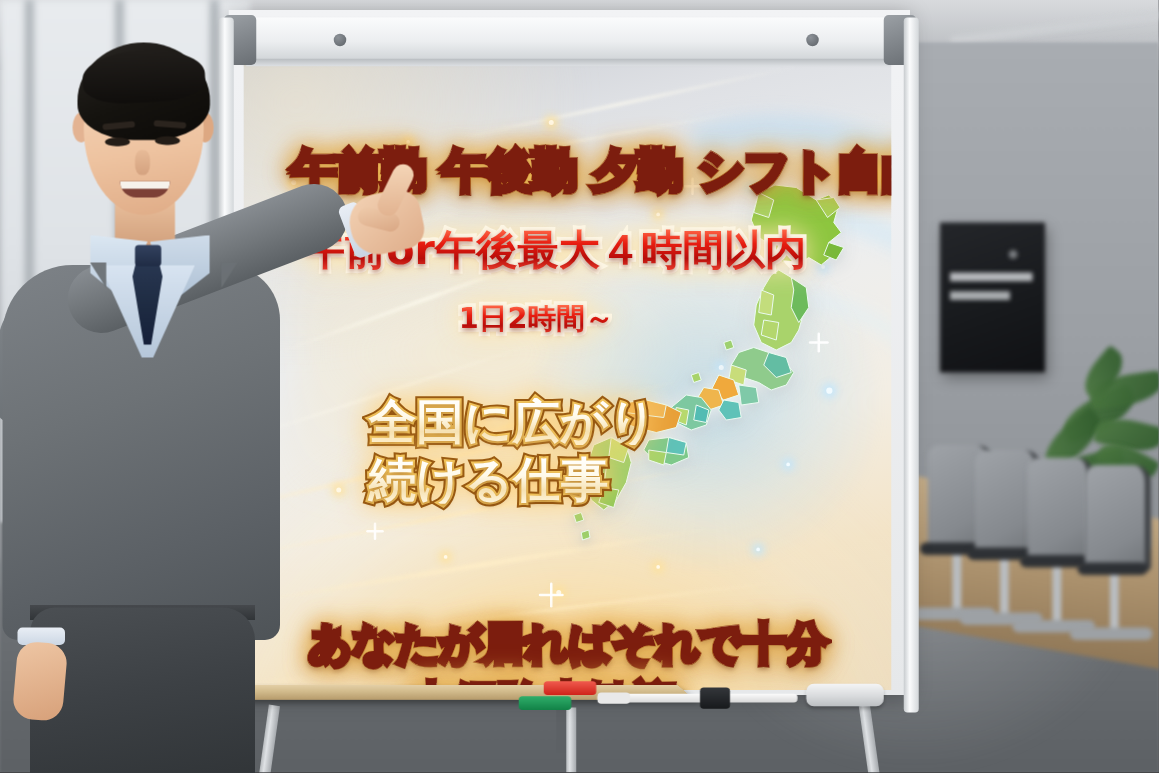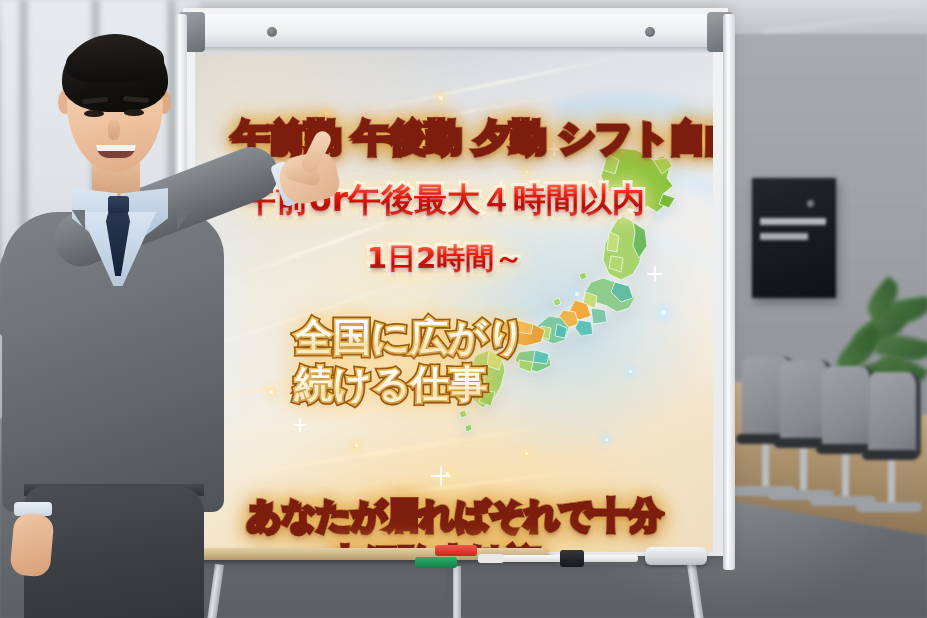--- a/index.html
+++ b/index.html
@@ -193,21 +193,21 @@
   }
   .cream-gold-u2{
     color:transparent;-webkit-text-stroke:3.2px #f3c55c;
   }
 
   .layer{position:absolute;width:100%;text-align:center;white-space:nowrap;
     font-weight:bold;line-height:1;font-family:"DejaVu Sans","Liberation Sans",sans-serif;}
 
   .l1{top:68px;font-size:36px;}
   .l2{top:131px;font-size:33px;}
-  .l3{top:192px;font-size:29px;}
+  .l3{top:192px;font-size:23px;}
   .l4{top:266px;font-size:38px;}
   .l5{top:313px;font-size:38px;}
   .l6{top:446px;font-size:34px;}
   .l7{top:494px;font-size:36px;}
   .l4,.l5{text-align:left;padding-left:100px;width:auto;}
   .l3{text-align:left;padding-left:172px;width:auto;}
   .l2{text-align:left;padding-left:48px;width:auto;}
   .l1{text-align:left;padding-left:38px;width:auto;}
   .l6{text-align:right;padding-left:52px;width:auto;}
   .l7{text-align:left;padding-left:132px;width:auto;}

